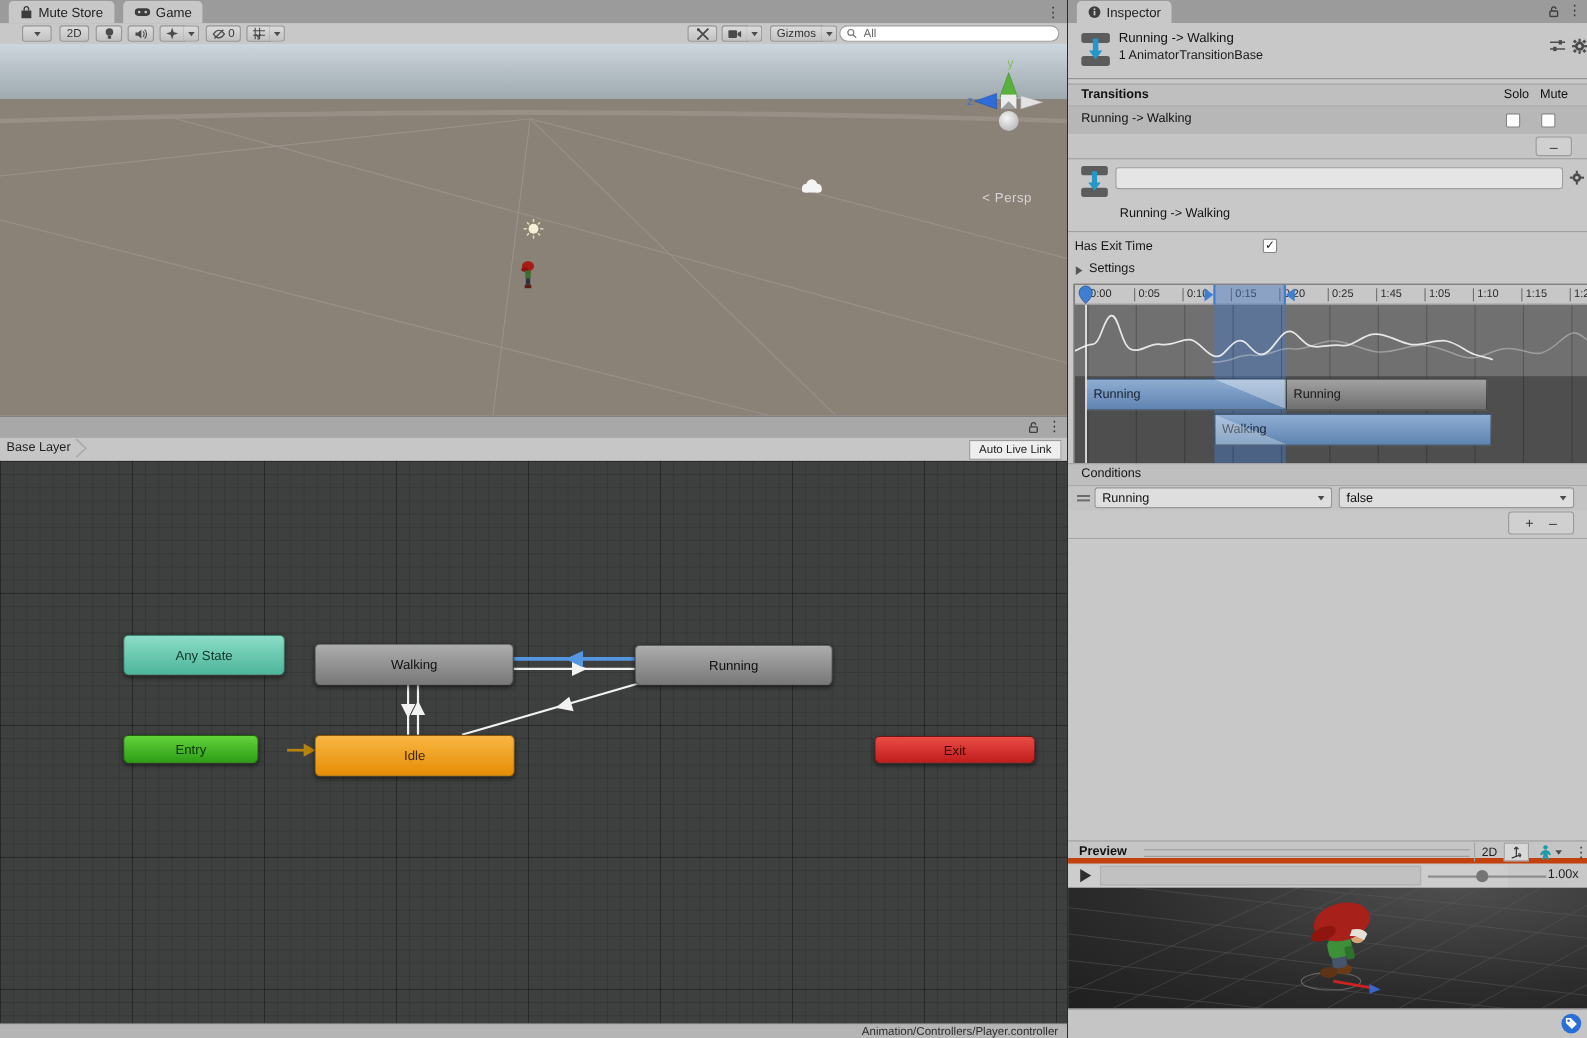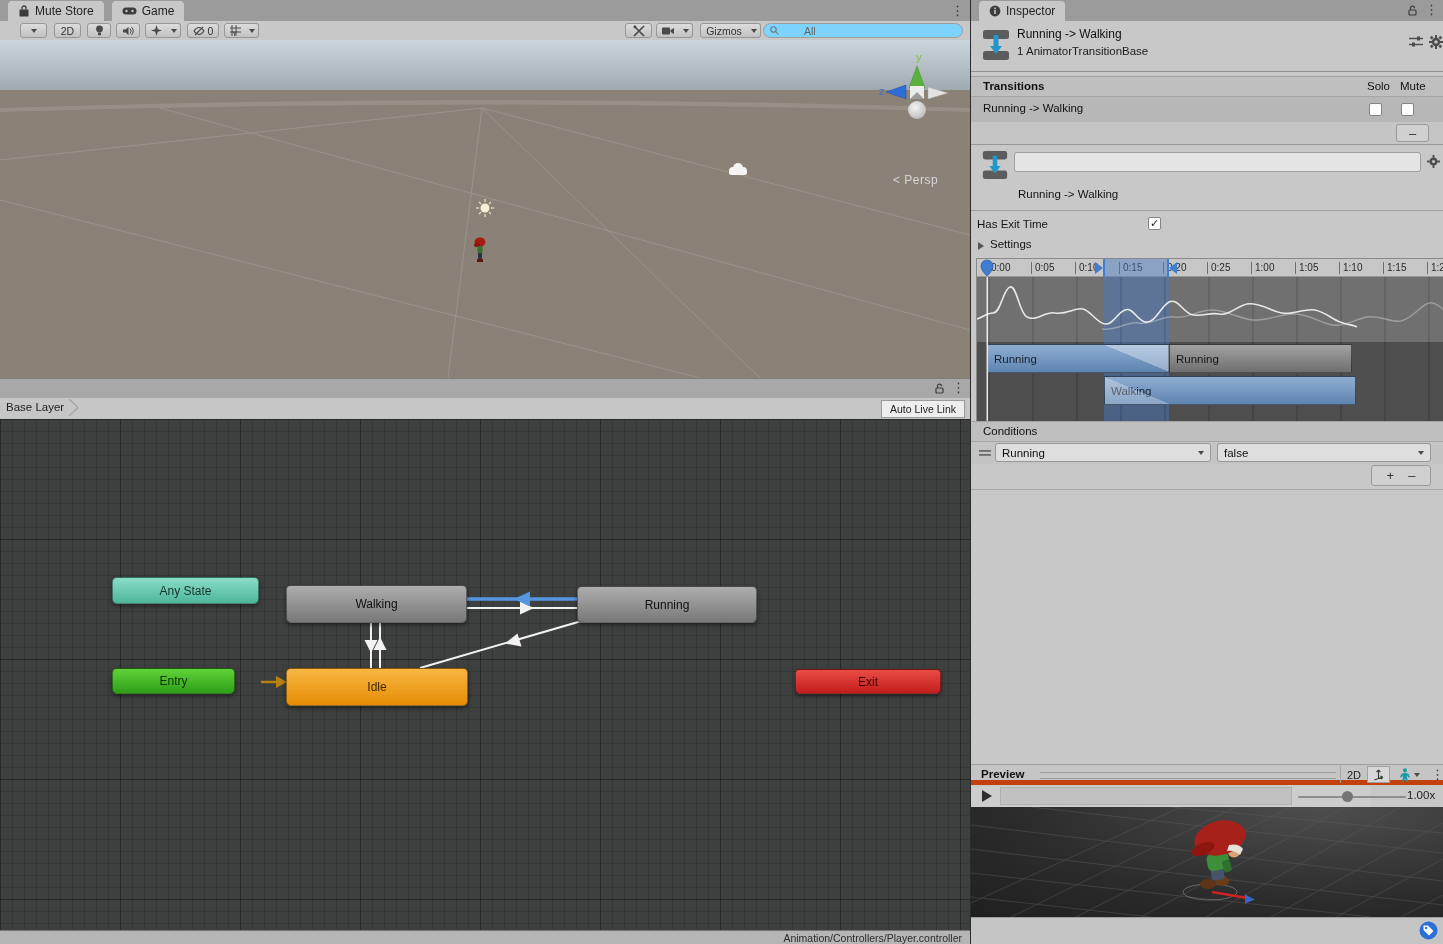--- a/index.html
+++ b/index.html
@@ -13,43 +13,43 @@
   #insp-tabbar{left:971px;width:472px;}
   .tab{height:20px;background:#c8c8c8;border-radius:4px 4px 0 0;display:flex;align-items:center;gap:5px;
        padding:0 10px;margin-left:8px;font-size:12px;color:#222;}
   .kebab{font-size:13px;color:#333;line-height:1;}
   
   #scene-toolbar{left:0;top:21px;width:970px;height:19px;background:#c8c8c8;border-bottom:1px solid #8f8f8f;}
   .tbtn{position:absolute;top:2px;height:15px;background:linear-gradient(#dcdcdc,#c2c2c2);
         border:1px solid #979797;border-radius:3px;display:flex;align-items:center;justify-content:center;
         font-size:10.5px;color:#333;box-sizing:border-box;gap:2px;}
   .caret{width:0;height:0;border-left:3.5px solid transparent;border-right:3.5px solid transparent;border-top:4.5px solid #4a4a4a;display:inline-block;}
-  #search-box{position:absolute;left:763px;top:2px;width:200px;height:15px;background:#7dd3fc;border:1px solid #9e9e9e;
-        border-radius:8px;display:flex;align-items:center;padding:0 6px;box-sizing:border-box;gap:4px;justify-content:space-between;}
+  #search-box{position:absolute;left:763px;top:2px;width:200px;height:15px;background:#ffffff;border:1px solid #9e9e9e;
+        border-radius:8px;display:flex;align-items:center;padding:0 6px;box-sizing:border-box;gap:4px;}
   #search-box input{border:none;background:transparent;outline:none;font-size:10.5px;color:#666;width:150px;font-family:"Liberation Sans",sans-serif;}
   
   #scene-view{left:0;top:40px;width:970px;height:338px;background:#8a8177;overflow:hidden;}
   #persp-label{position:absolute;left:893px;top:133px;font-size:12px;color:#d6d6d6;letter-spacing:.5px;}
   
   #anim-strip{left:0;top:378px;width:970px;height:19px;background:#a8a8a8;border-top:1px solid #7d7d7d;border-bottom:1px solid #979797;}
   #breadcrumb-bar{left:0;top:398px;width:970px;height:21px;background:#c6c6c6;border-bottom:1px solid #8d8d8d;}
   #breadcrumb{position:absolute;left:6px;top:3px;font-size:11.5px;color:#222;}
   .crumb-chev{position:absolute;left:68px;top:1px;width:12px;height:17px;}
   #live-link{position:absolute;left:881px;top:2px;width:82px;height:16px;background:#eeeeee;border:1px solid #9a9a9a;
              font-size:10.5px;color:#222;display:flex;align-items:center;justify-content:center;}
   #graph{left:0;top:419px;width:970px;height:511px;background-color:#3e3f3f;
      background-image:
        linear-gradient(rgba(0,0,0,0.26) 1px,transparent 1px),
        linear-gradient(90deg,rgba(0,0,0,0.26) 1px,transparent 1px),
        linear-gradient(rgba(0,0,0,0.13) 1px,transparent 1px),
        linear-gradient(90deg,rgba(0,0,0,0.13) 1px,transparent 1px);
      background-size:120px 120px,120px 120px,12px 12px,12px 12px;}
   .node{position:absolute;border-radius:5px;border:1px solid rgba(0,0,0,.4);box-shadow:0 2px 4px rgba(0,0,0,.45);
         display:flex;align-items:center;justify-content:center;font-size:12px;box-sizing:border-box;}
-  #node-anystate{left:112px;top:577px;width:147px;height:27px;background:linear-gradient(#8bdcc6,#4db69b);color:#14332a;}
+  #node-anystate{left:112px;top:577px;width:147px;height:37px;background:linear-gradient(#8bdcc6,#4db69b);color:#14332a;}
   #node-walking{left:286px;top:585px;width:181px;height:38px;background:linear-gradient(#adadad,#787878);color:#101010;}
   #node-running{left:577px;top:586px;width:180px;height:37px;background:linear-gradient(#adadad,#787878);color:#101010;}
   #node-entry{left:112px;top:668px;width:123px;height:26px;background:linear-gradient(#62d23b,#2d9e16);color:#0a3305;}
   #node-idle{left:286px;top:668px;width:182px;height:38px;background:linear-gradient(#f8b642,#e68d06);color:#3d2800;text-align:right;}
   #node-exit{left:795px;top:669px;width:146px;height:25px;background:linear-gradient(#ea4c45,#c11d1d);color:#3c0404;}
   #anim-status{left:0;top:930px;width:970px;height:14px;background:#b5b5b5;border-top:1px solid #767676;
         font-size:10.5px;color:#2d2d2d;text-align:right;box-sizing:border-box;padding:1px 8px 0 0;}
   #anim-status span{display:inline-block;padding-right:0px;}
   
   #divider{left:970px;top:0;width:1px;height:944px;background:#2b2b2b;}
@@ -412,21 +412,21 @@
 
   <div class="abs" id="timeline">
     <div id="curve-zone"></div>
     <div id="ruler">
         <span class="tick" style="left: 10px;">0:00</span>
         <span class="tick" style="left: 54px;">0:05</span>
         <span class="tick" style="left: 98px;">0:10</span>
         <span class="tick" style="left: 142px;">0:15</span>
         <span class="tick" style="left: 186px;">0:20</span>
         <span class="tick" style="left: 230px;">0:25</span>
-        <span class="tick" style="left: 274px;">1:00</span>
+        <span class="tick" style="left: 274px;">1:45</span>
         <span class="tick" style="left: 318px;">1:05</span>
         <span class="tick" style="left: 362px;">1:10</span>
         <span class="tick" style="left: 406px;">1:15</span>
         <span class="tick" style="left: 450px;">1:20</span>
       </div>
     <div id="band"></div>
 
     <svg class="abs" style="left:0;top:18px;" width="466" height="145" viewBox="0 0 466 145">
       <g stroke="rgba(0,0,0,0.22)" stroke-width="1">
         <line x1="12" y1="0" x2="12" y2="145"></line>

